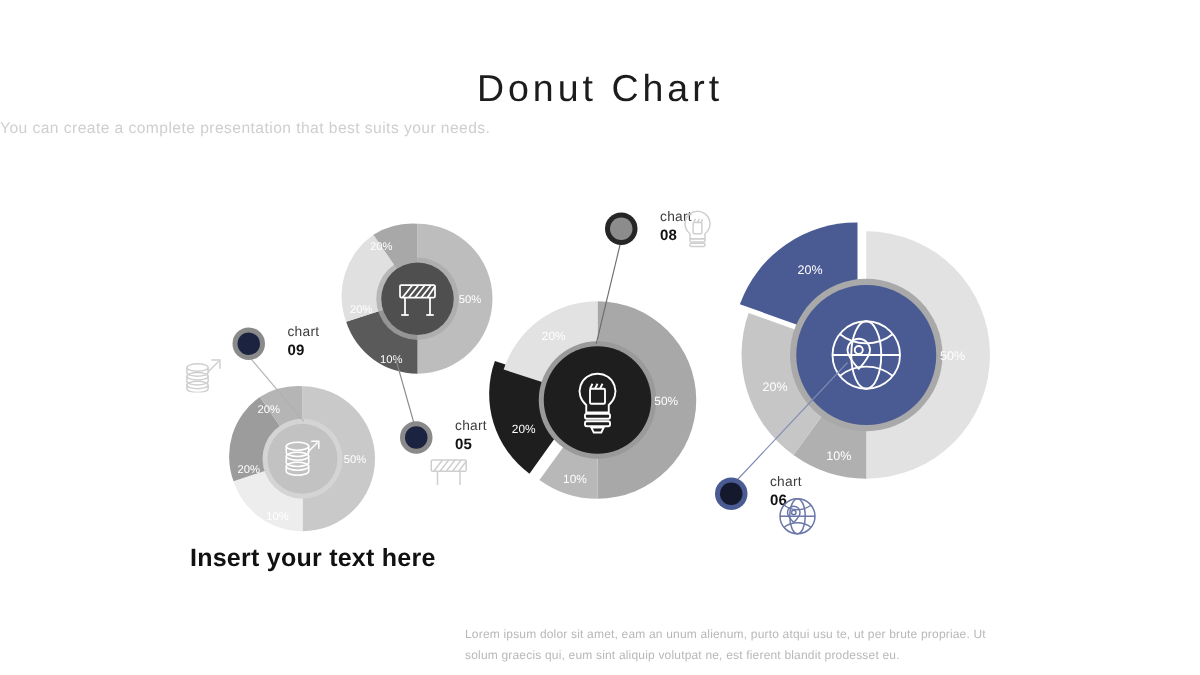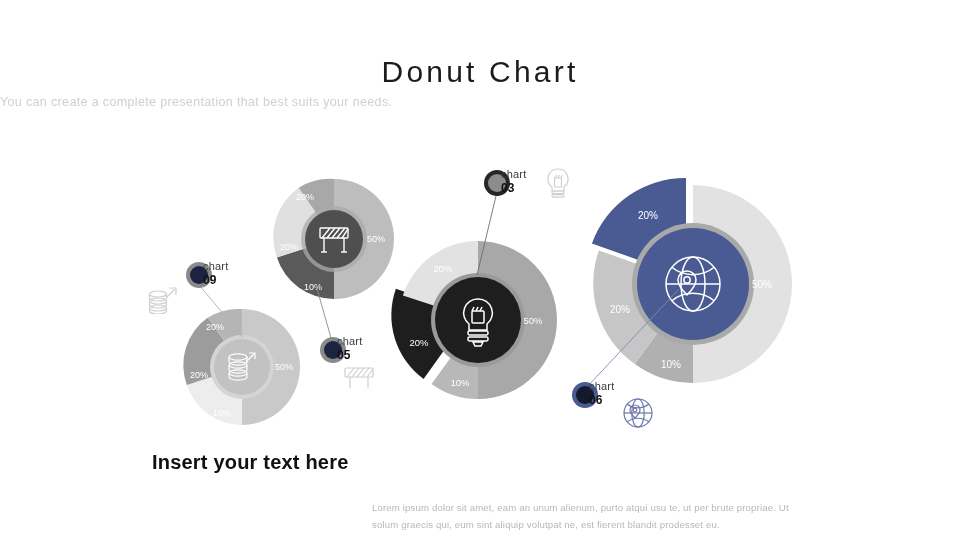--- a/index.html
+++ b/index.html
@@ -73,21 +73,21 @@
     position: absolute;
     left: 4px;
     top: 4px;
     width: 18px;
     height: 18px;
     border-radius: 50%;
     display: block;
   }
   .callout .cl-text {
     position: absolute;
-    left: 17px;
+    left: 44px;
     top: -2px;
     width: 58px;
   }
   .callout .cl-name {
     display: block;
     font-size: 11px;
     color: #3d3d3d;
     line-height: 13px;
     letter-spacing: 0.2px;
   }
@@ -100,21 +100,21 @@
     letter-spacing: 0.2px;
   }
   .callout .cl-icon {
     position: absolute;
   }
 
   
   #footer-heading {
     position: absolute;
     left: 152px;
-    top: 446px;
+    top: 431px;
     width: 210px;
     font-size: 20px;
     font-weight: bold;
     color: #111111;
     line-height: 33px;
     letter-spacing: 0.2px;
   }
   #footer-body {
     position: absolute;
     left: 372px;
@@ -301,21 +301,21 @@
         <line x1="26" y1="12" x2="26" y2="23"></line>
       </g>
     </svg>
   </div>
 
   <div class="callout" style="left:484px; top:170px;">
     <span class="dot-ring" style="background:#262626;"></span>
     <span class="dot-core" style="background:#8c8c8c;"></span>
     <span class="cl-text">
       <span class="cl-name">chart</span>
-      <span class="cl-num">03</span>
+      <span class="cl-num">08</span>
     </span>
     <svg class="cl-icon" style="left:60px; top:-4px;" width="28" height="34" viewBox="0 0 28 34">
       <g stroke="#cfcfcf" stroke-width="1.2" fill="none">
         <path d="M 14 3 A 10 10 0 0 1 20 21 L 20 25 L 8 25 L 8 21 A 10 10 0 0 1 14 3 Z"></path>
         <rect x="10.5" y="12" width="7" height="9" rx="0.8"></rect>
         <line x1="11" y1="12" x2="12.4" y2="9"></line>
         <line x1="14" y1="12" x2="15.4" y2="9"></line>
         <line x1="17" y1="12" x2="18" y2="9.4"></line>
         <rect x="8" y="25" width="12" height="2.6" rx="1"></rect>
         <rect x="8" y="28.6" width="12" height="2.6" rx="1"></rect>

